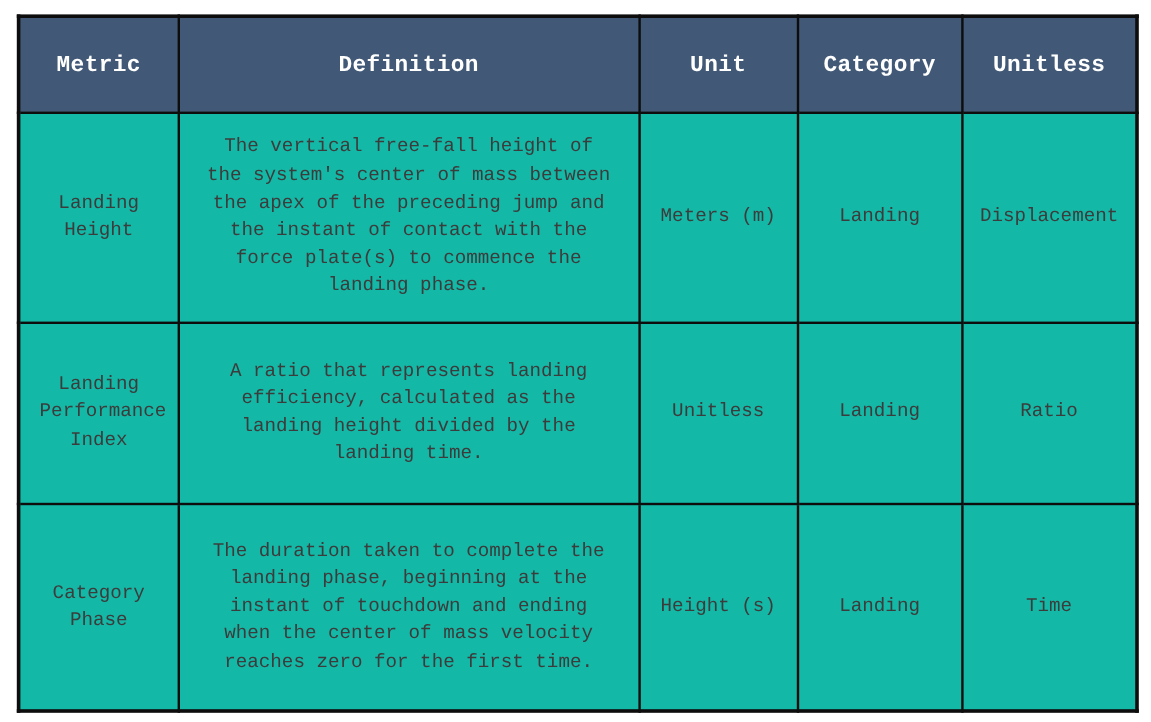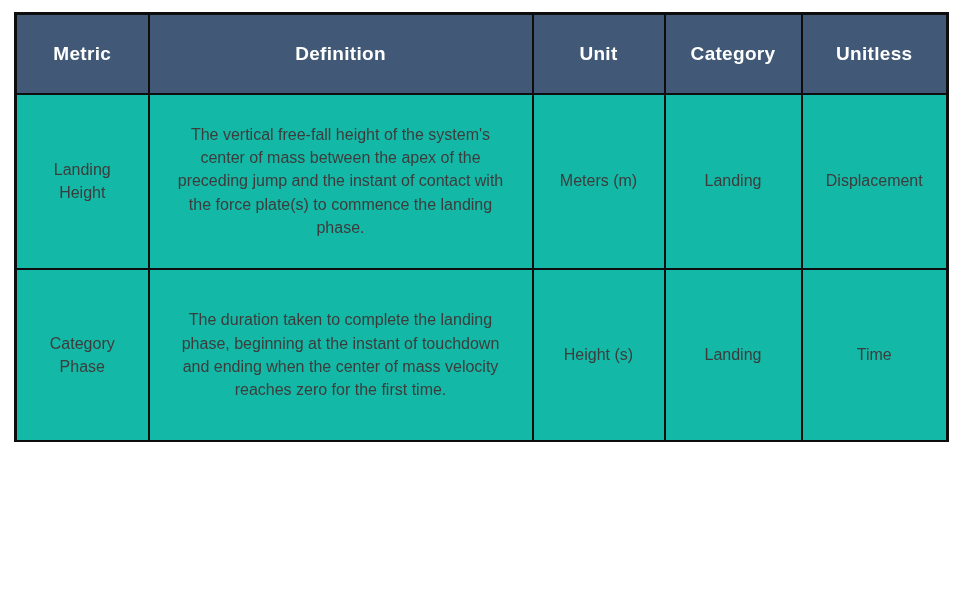--- a/index.html
+++ b/index.html
@@ -2,25 +2,25 @@
 <html><head>
 <meta charset="utf-8">
 <style>
   html, body {
     margin: 0;
     padding: 0;
     background: #ffffff;
   }
   .page {
     width: 959px;
-    height: 442px;
+    height: 602px;
     box-sizing: border-box;
     padding: 12px 13px 0 14px;
     background: #ffffff;
-    font-family: Liberation Sans, sans-serif;
+    font-family: Liberation Mono, monospace;
   }
   table.metrics {
     border-collapse: collapse;
     table-layout: fixed;
     width: 932px;
     border: 3px solid #0d0d0d;
   }
   table.metrics th,
   table.metrics td {
     border: 2px solid #0d0d0d;
@@ -41,21 +41,21 @@
     color: #3c3c3c;
     font-size: 16px;
     line-height: 1.45;
     background: #14b8a6;
   }
   tr.row-1 td { height: 175px; }
   tr.row-2 td { height: 151px; }
   tr.row-3 td { height: 173px; }
   td.col-metric     { padding: 0 16px; margin-top: 14px; }
   td.col-definition { padding: 0 20px; }
-  td.col-unit       { padding: 0 20px; }
+  td.col-unit       { padding: 0 8px; }
   td.col-location   { padding: 0 8px; }
   td.col-category   { padding: 0 4px; margin-top: 36px; }
 </style>
 </head>
 <body>
 
 <div class="page">
   <table class="metrics">
     <colgroup>
       <col style="width:133px">
@@ -74,20 +74,27 @@
       </tr>
     </thead>
     <tbody>
       <tr class="row-1">
         <td class="col-metric">Landing Height</td>
         <td class="col-definition">The vertical free-fall height of the system's center of mass between the apex of the preceding jump and the instant of contact with the force plate(s) to commence the landing phase.</td>
         <td class="col-unit">Meters (m)</td>
         <td class="col-location">Landing</td>
         <td class="col-category">Displacement</td>
       </tr>
+      <tr class="row-2">
+        <td class="col-metric">Landing Performance Index</td>
+        <td class="col-definition">A ratio that represents landing efficiency, calculated as the landing height divided by the landing time.</td>
+        <td class="col-unit">Unitless</td>
+        <td class="col-location">Landing</td>
+        <td class="col-category">Ratio</td>
+      </tr>
       <tr class="row-3">
         <td class="col-metric">Category Phase</td>
         <td class="col-definition">The duration taken to complete the landing phase, beginning at the instant of touchdown and ending when the center of mass velocity reaches zero for the first time.</td>
         <td class="col-unit">Height (s)</td>
         <td class="col-location">Landing</td>
         <td class="col-category">Time</td>
       </tr>
     </tbody>
   </table>
 </div>

